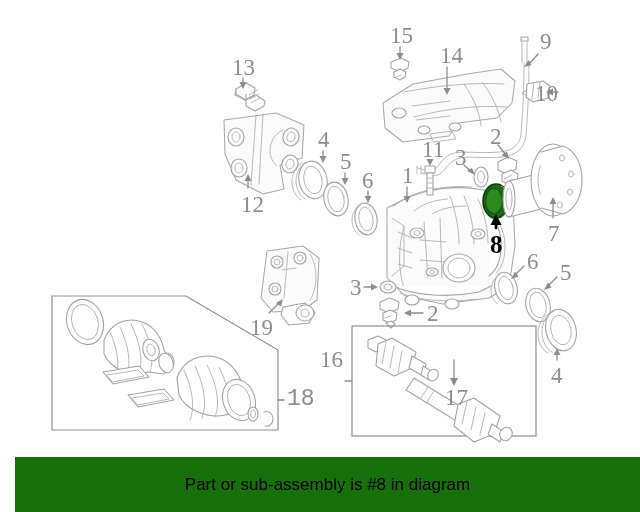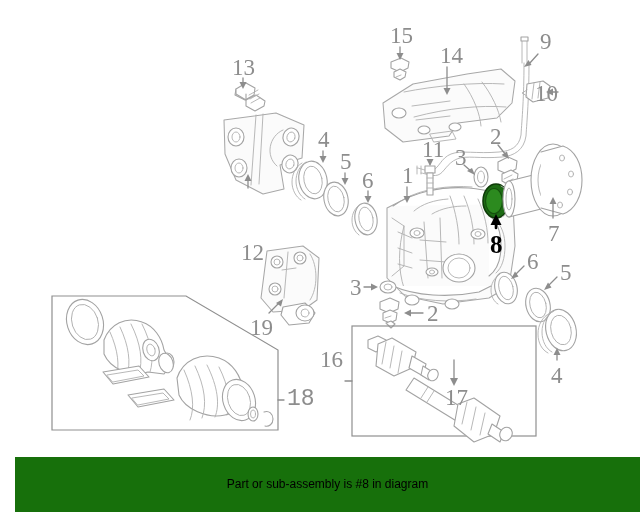--- a/index.html
+++ b/index.html
@@ -114,21 +114,21 @@
     top: 457px;
     width: 625px;
     height: 55px;
     background: #17700b;
     color: #000000;
     display: flex;
     flex-direction: column;
     align-items: center;
     justify-content: center;
     font-family: "Liberation Sans", sans-serif;
-    font-size: 12px;
+    font-size: 17px;
     line-height: 1.25;
     text-align: center;
     box-sizing: border-box;
   }
   #footer-banner .banner-line {
     display: block;
   }
 </style>
 </head>
 <body>
@@ -453,21 +453,21 @@
     </g>
 
     <g>
       <path class="leader-bold" d="M496 228 l0 -8"></path>
       <path class="leader-head-bold" d="M496 214 l-5.5 11 11 0 z"></path>
     </g>
 
   </svg>
 
   <div class="callout" style="left:232px; top:56px;">13</div>
-  <div class="callout" style="left:241px; top:193px;margin-top:48px;">12</div>
+  <div class="callout" style="left:241px; top:193px;">12</div>
   <div class="callout" style="left:390px; top:24px;">15</div>
   <div class="callout" style="left:440px; top:44px;">14</div>
   <div class="callout" style="left:540px; top:30px;">9</div>
   <div class="callout" style="left:535px; top:82px;">10</div>
   <div class="callout" style="left:318px; top:128px;">4</div>
   <div class="callout" style="left:340px; top:150px;">5</div>
   <div class="callout" style="left:362px; top:169px;">6</div>
   <div class="callout" style="left:402px; top:164px;">1</div>
   <div class="callout" style="left:422px; top:138px;font-family:Liberation Serif, serif;">11</div>
   <div class="callout" style="left:455px; top:146px;">3</div>

